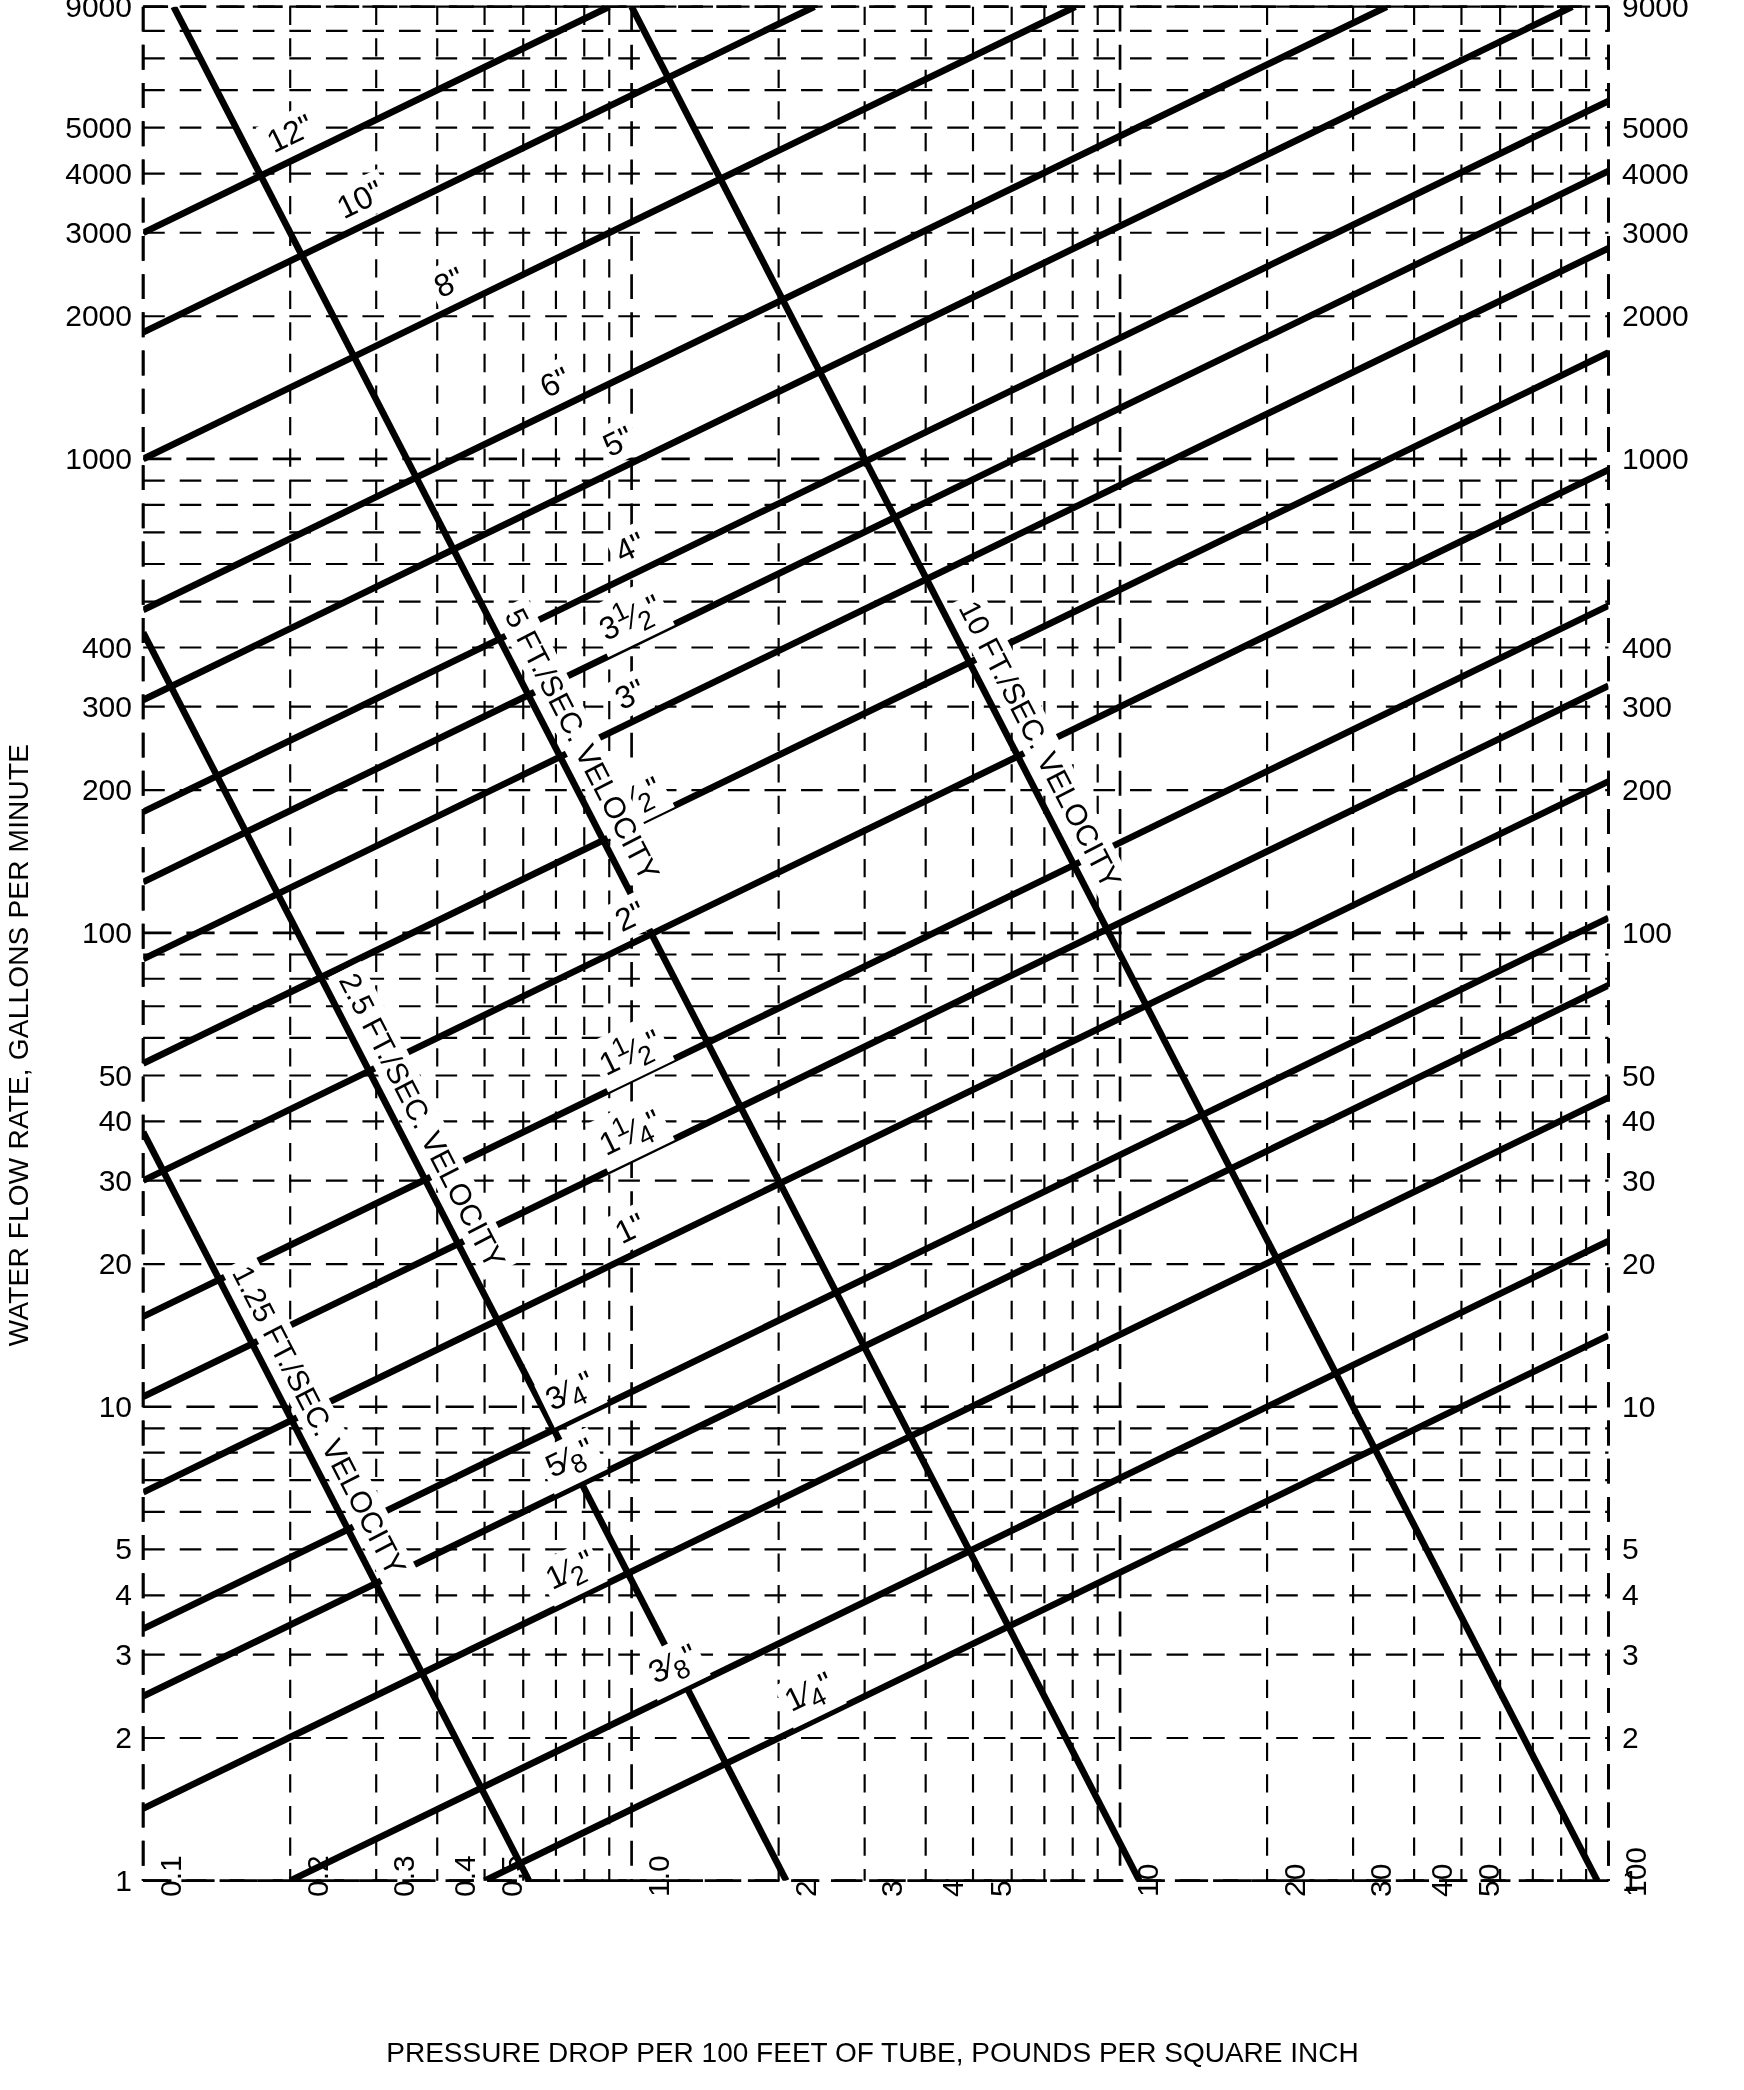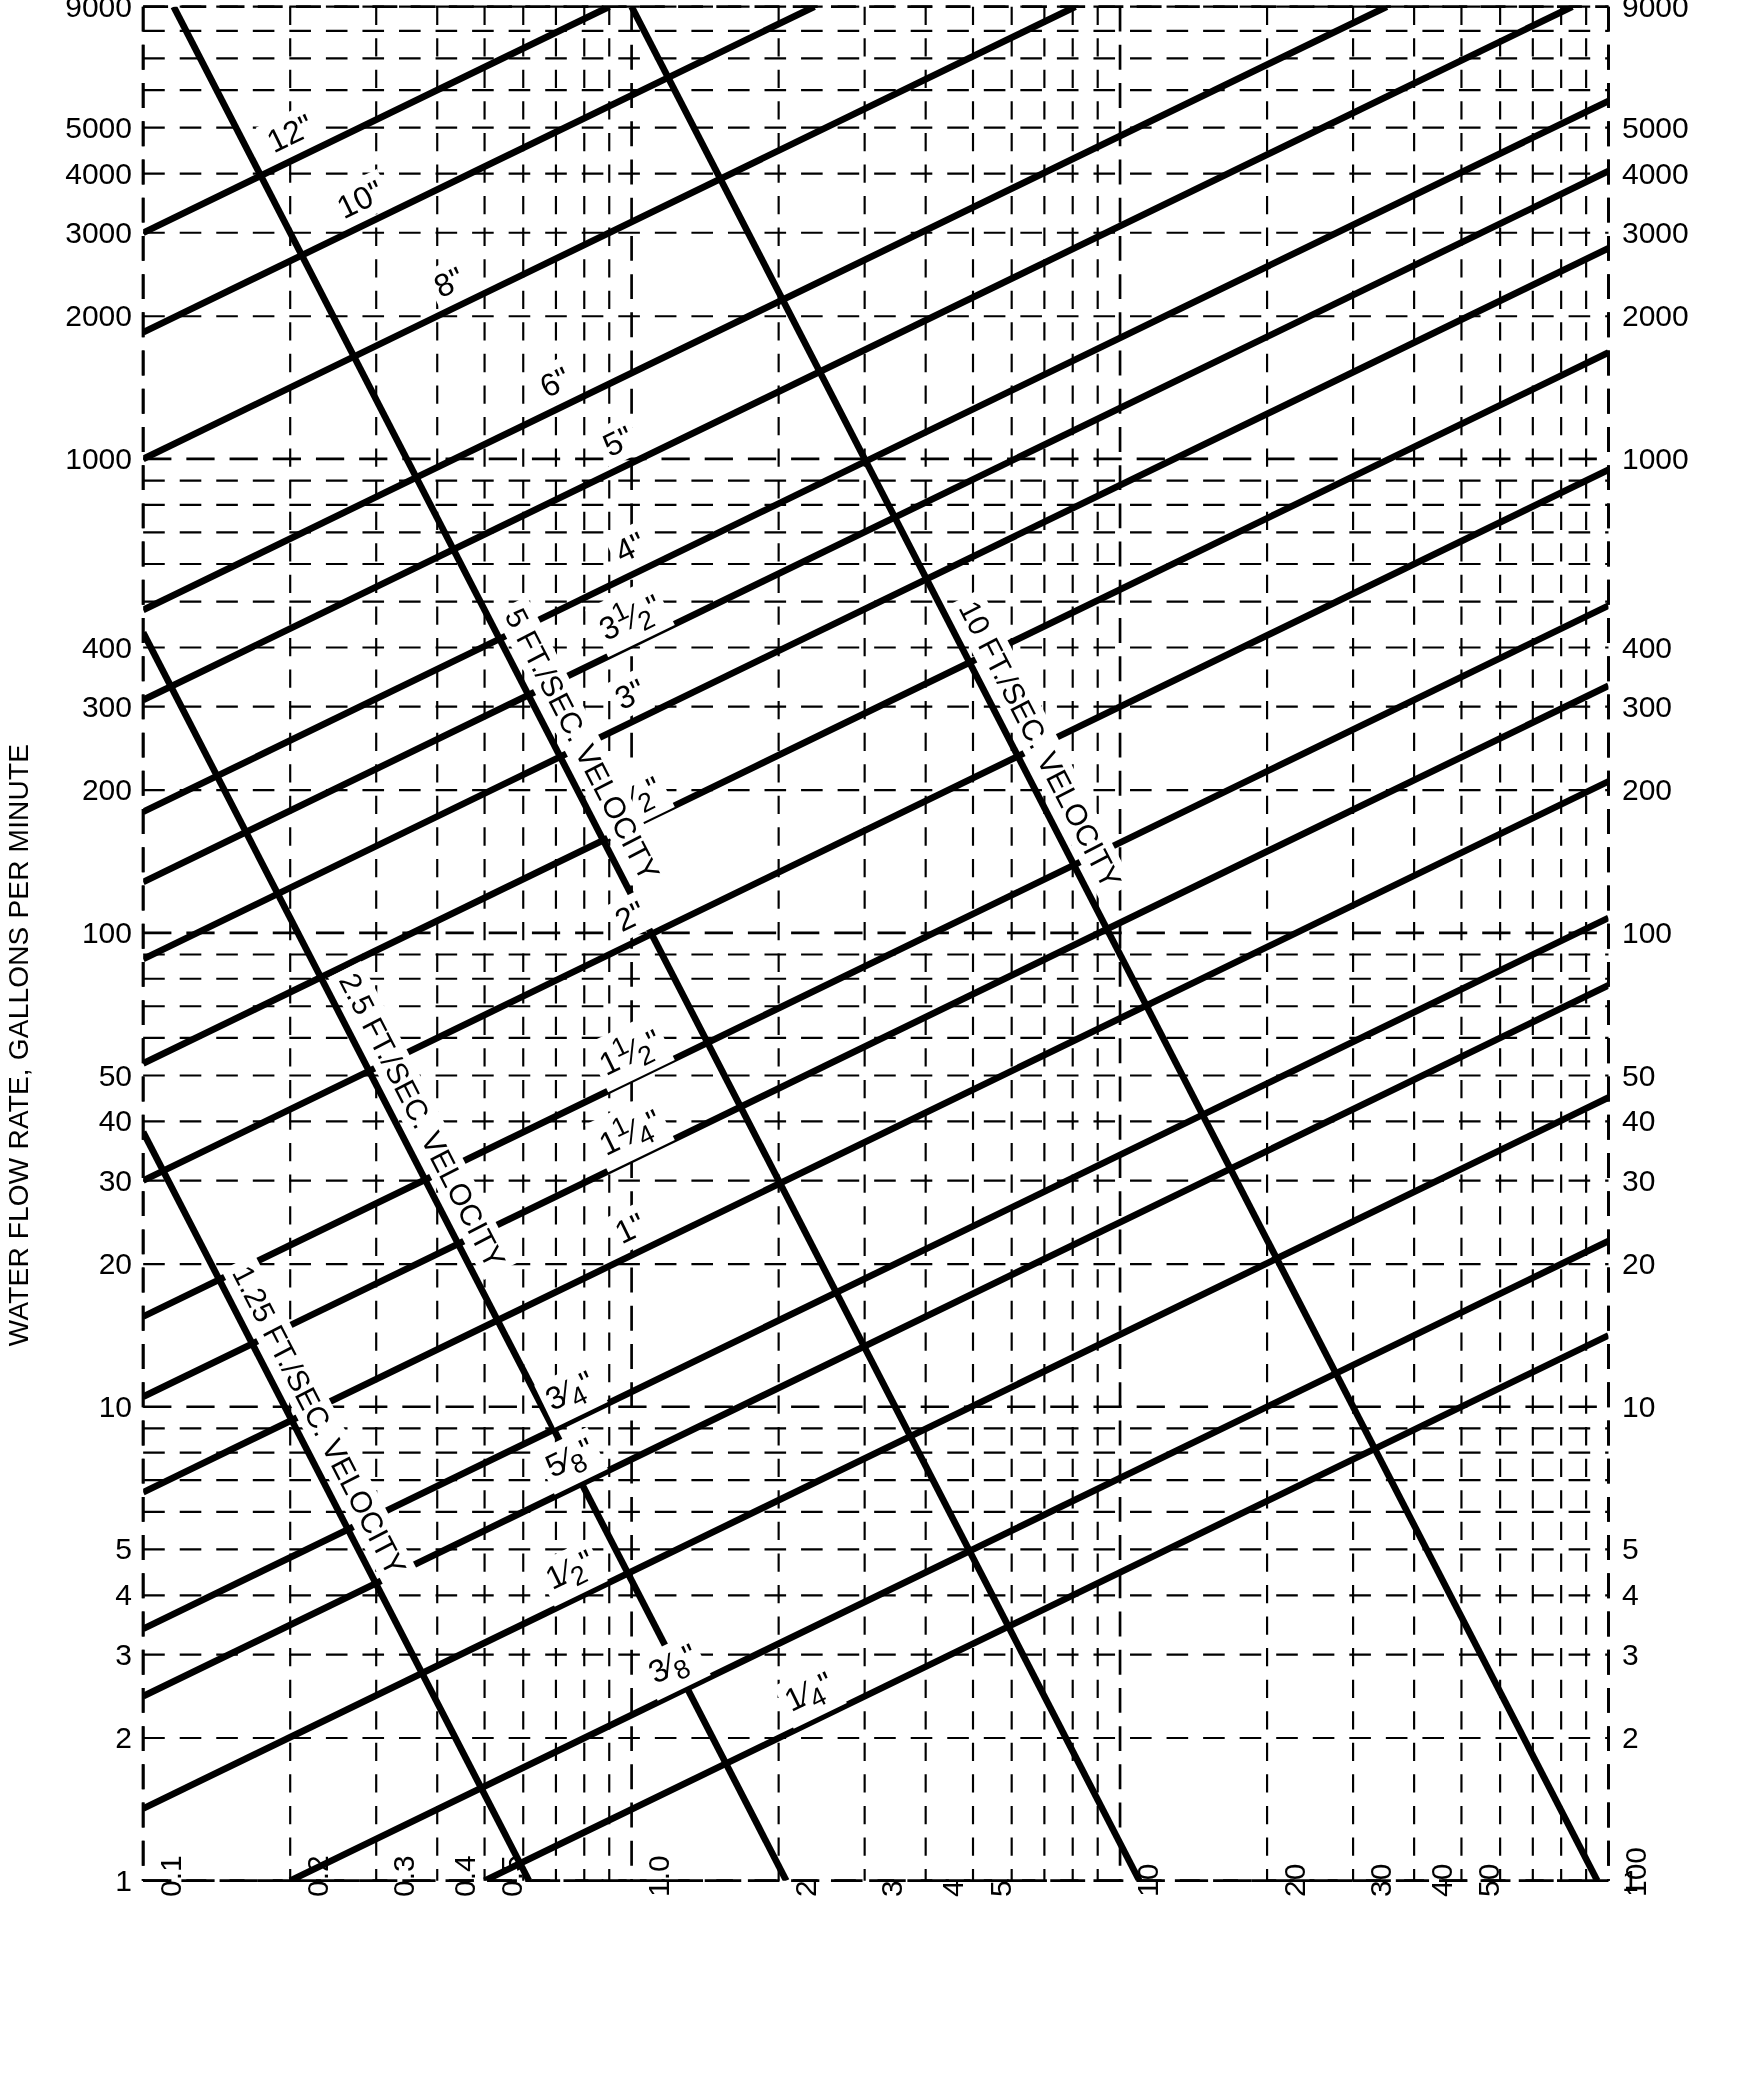--- a/index.html
+++ b/index.html
@@ -42,20 +42,21 @@
     transform-origin: 0 0;
     transform: rotate(-90deg);
   }
 </style>
 </head>
 <body>
 
 <div id="page">
 
   <div class="ylabel-title">WATER FLOW RATE, GALLONS PER MINUTE</div>
+  <div class="xlabel-title">PRESSURE DROP PER 100 FEET OF TUBE, POUNDS PER SQUARE INCH</div>
 
   <div id="yticks-left">
       <div class="ytick left" style="top: 1881px; right: 1613px;">1</div>
       <div class="ytick left" style="top: 1738px; right: 1613px;">2</div>
       <div class="ytick left" style="top: 1655px; right: 1613px;">3</div>
       <div class="ytick left" style="top: 1595px; right: 1613px;">4</div>
       <div class="ytick left" style="top: 1549px; right: 1613px;">5</div>
       <div class="ytick left" style="top: 1407px; right: 1613px;">10</div>
       <div class="ytick left" style="top: 1264px; right: 1613px;">20</div>
       <div class="ytick left" style="top: 1181px; right: 1613px;">30</div>

